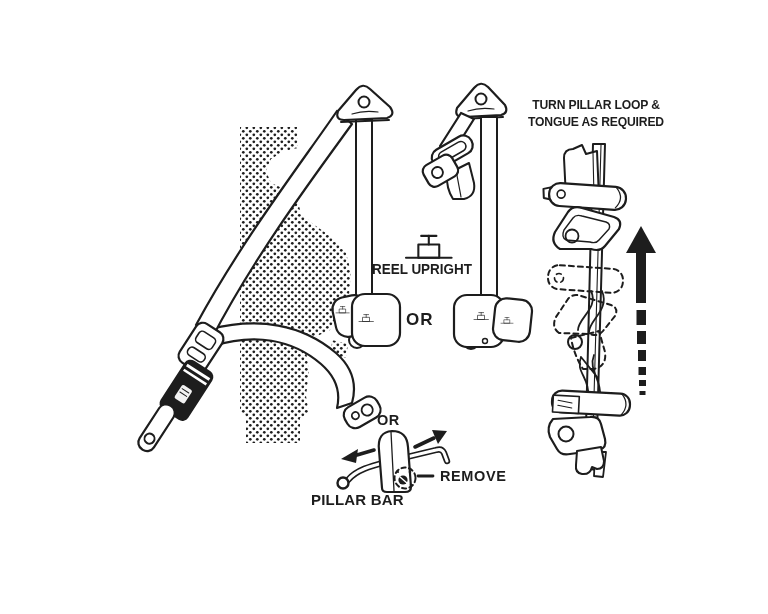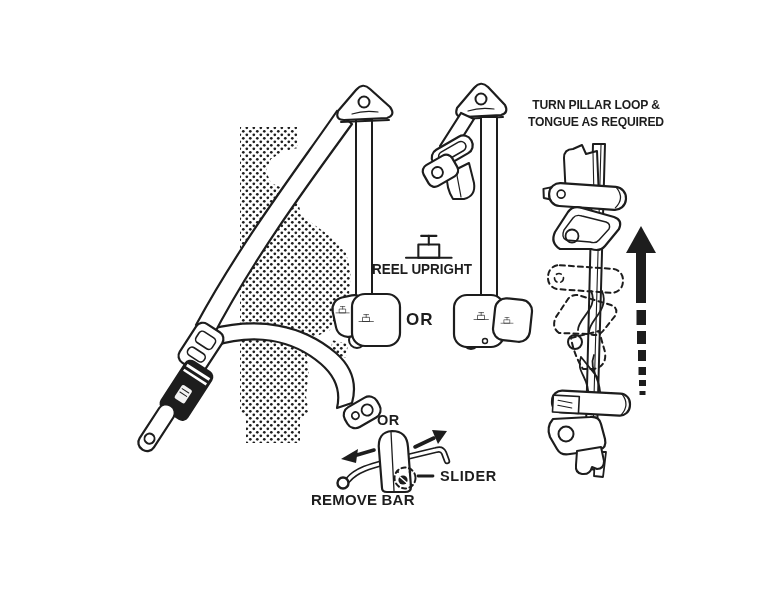--- a/index.html
+++ b/index.html
@@ -211,16 +211,16 @@
     </g>
   </svg>
 
   <div class="lbl lbl-title">
     <div>TURN PILLAR LOOP &amp;</div>
     <div>TONGUE AS REQUIRED</div>
   </div>
   <div class="lbl lbl-reel-upright">REEL UPRIGHT</div>
   <div class="lbl lbl-or-reels">OR</div>
   <div class="lbl lbl-or-slider">OR</div>
-  <div class="lbl lbl-slider-bar">REMOVE BAR</div>
-  <div class="lbl lbl-remove">SLIDER</div>
+  <div class="lbl lbl-slider-bar">PILLAR BAR</div>
+  <div class="lbl lbl-remove">REMOVE</div>
 
 </div>
 
 </body></html>

